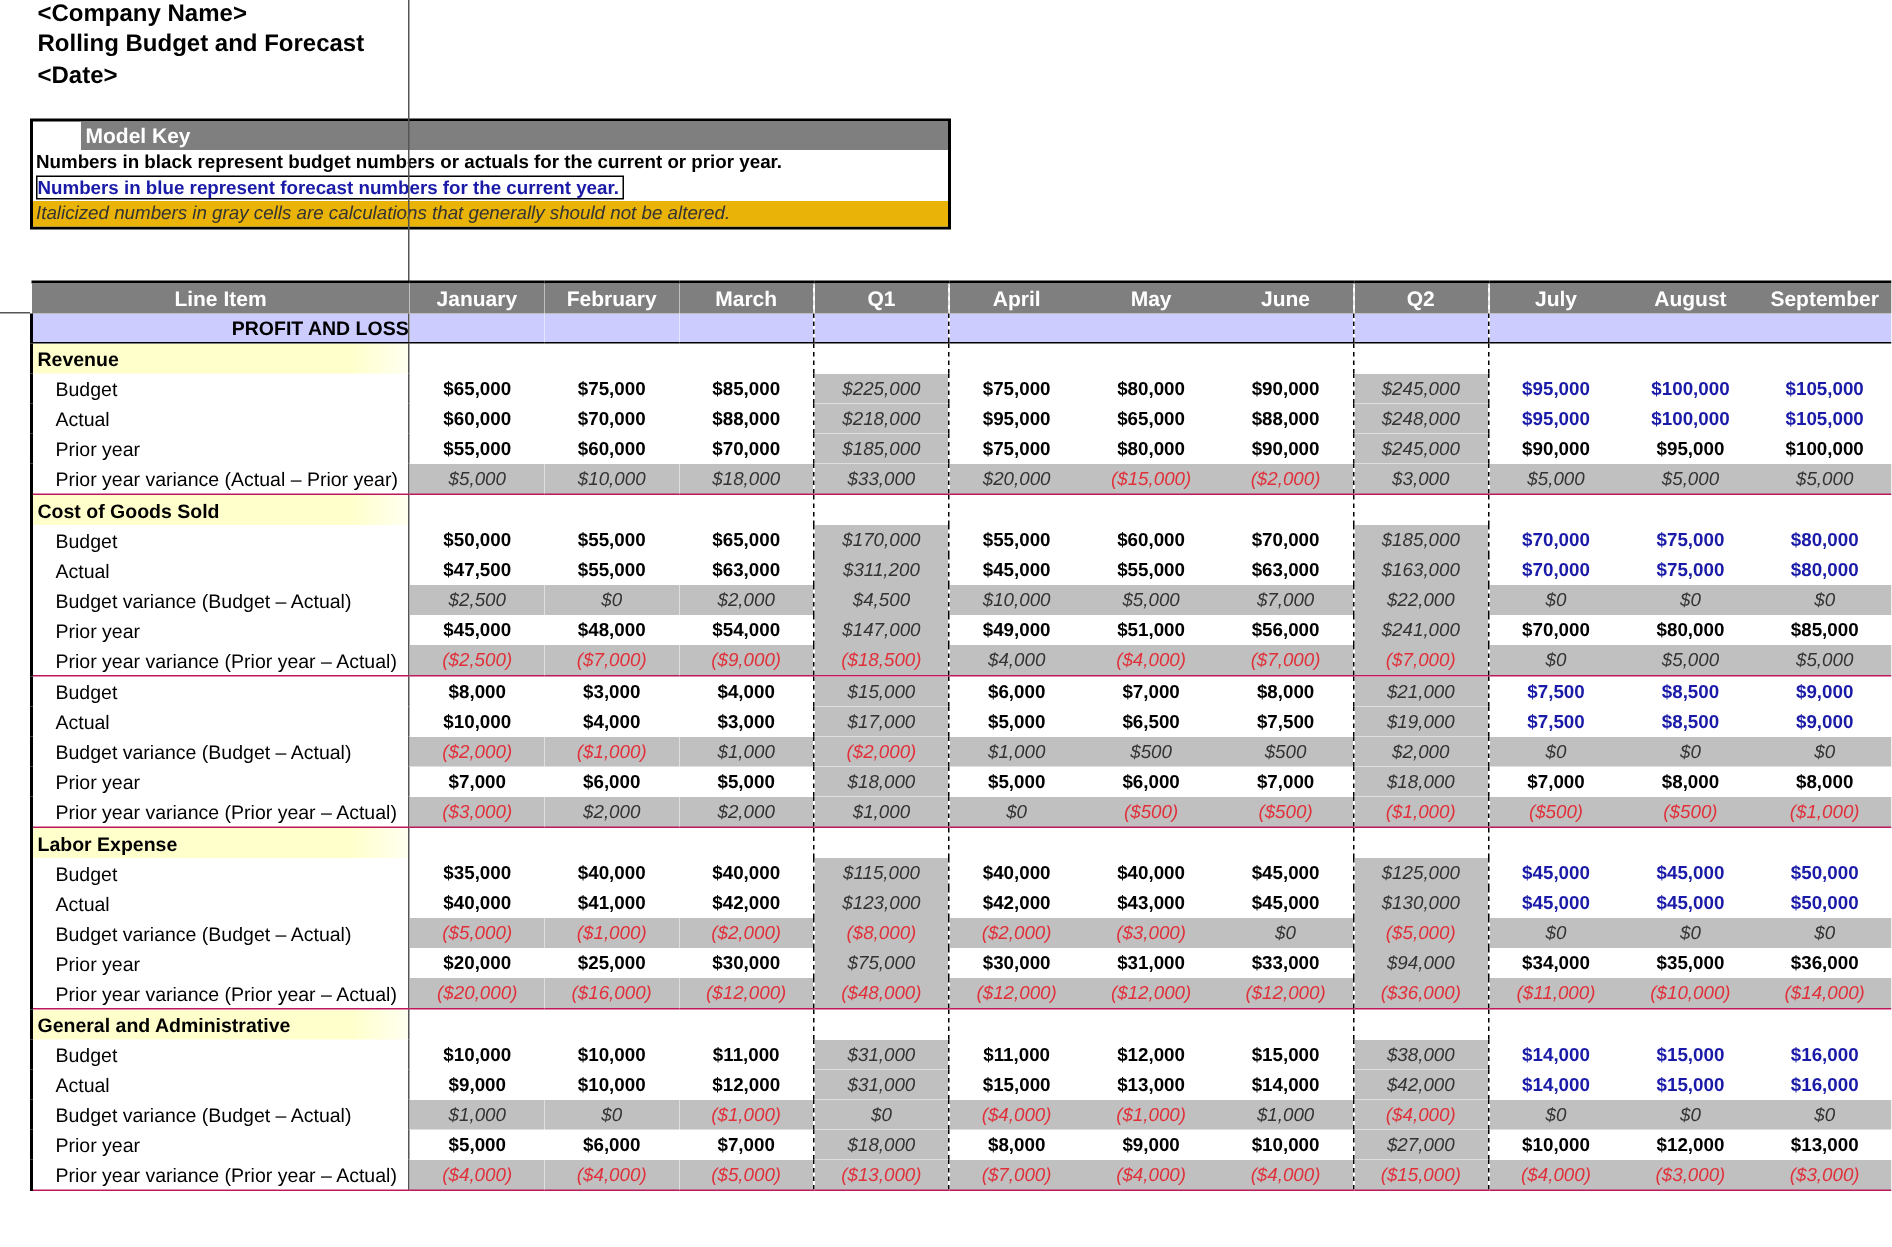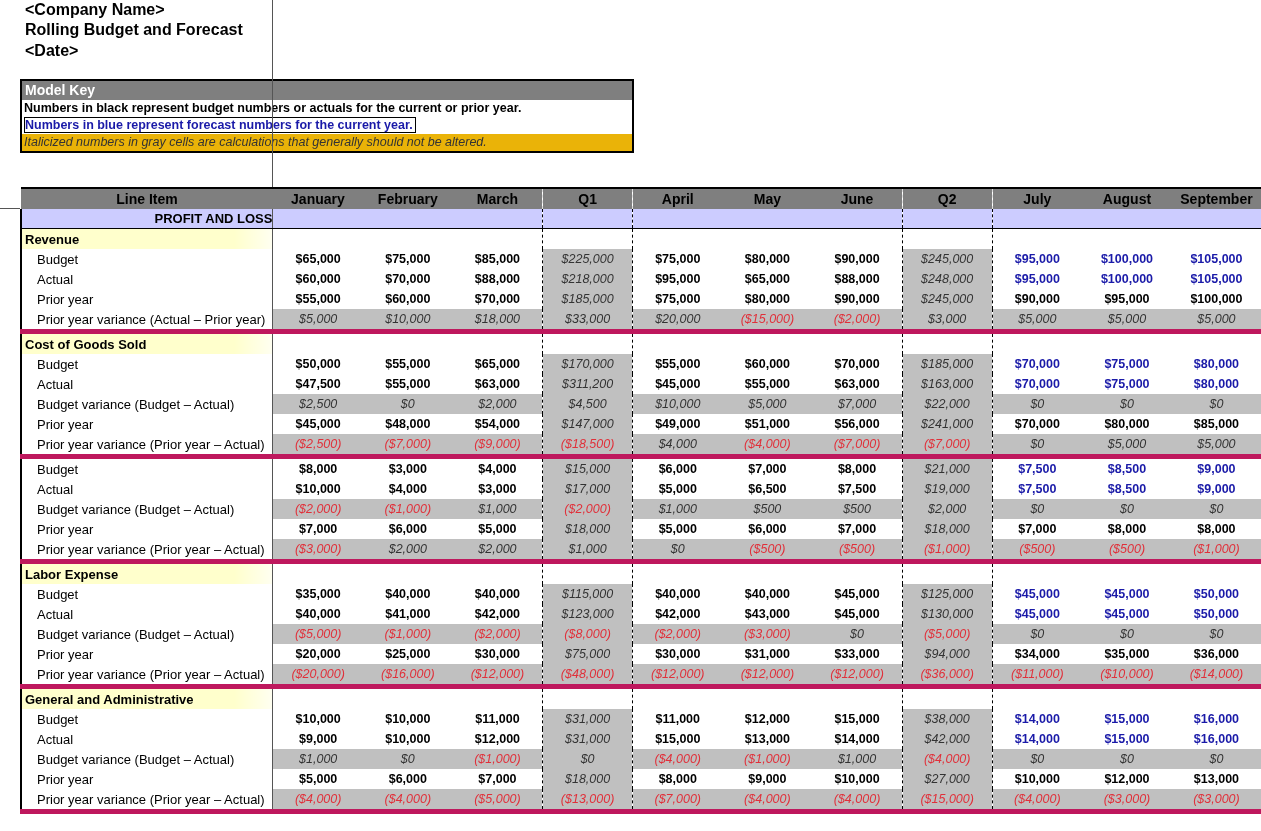--- a/index.html
+++ b/index.html
@@ -1,44 +1,44 @@
 <!DOCTYPE html>
 <html><head>
 <meta charset="utf-8">
 <style>
   html,body{margin:0;padding:0;background:#fff;}
   body{width:1261px;height:831px;overflow:hidden;position:relative;font-family:"Liberation Sans",sans-serif;color:#000;}
   .title{position:absolute;left:25px;font-weight:bold;font-size:16px;line-height:20px;}
   .vline{position:absolute;left:272px;top:0;width:1px;height:188px;background:#555;}
   .hline-stub{position:absolute;left:0;top:208px;width:20px;height:1px;background:#555;}
   .key{position:absolute;left:20px;top:79px;width:610px;border:2px solid #000;font-size:12.5px;}
-  .key .hdr{background:#7f7f7f;color:#fff;font-weight:bold;font-size:14px;height:19px;line-height:19px;padding-left:3px;}
+  .key .hdr{background:#7f7f7f;color:#fff;font-weight:bold;font-size:14px;height:19px;line-height:19px;padding-left:3px;margin-left:32px;}
   .key .r{height:17px;line-height:17px;padding-left:2px;white-space:nowrap;}
   .key .r1{font-weight:bold;}
   .key .r2{color:#1a1aa8;font-weight:bold;}
   .key .r2 span.box{border:1px solid #000;padding-right:2px;}
   .key .r3{background:#eab308;font-style:italic;color:#333;}
   table.grid{position:absolute;left:20px;top:187px;border-collapse:collapse;table-layout:fixed;font-size:12.5px;}
   table.grid td,table.grid th{height:20px;padding:0;white-space:nowrap;overflow:hidden;}
-  th{background:#7f7f7f;color:#000000;font-weight:bold;font-size:14px;text-align:center;border-top:2px solid #000;}
+  th{background:#7f7f7f;color:#ffffff;font-weight:bold;font-size:14px;text-align:center;border-top:2px solid #000;}
   tr.pl td{background:#ccccff;height:19px;border-bottom:1px solid #000;}
   tr.pl td.lab{text-align:right;font-weight:bold;font-size:13px;}
   td.lab{border-left:2px solid #000;border-right:1px solid #555;padding-left:4px !important;text-align:left;}
   td.sec{background:linear-gradient(to right,#ffffcc 85%,#fffff0);font-weight:bold;font-size:13px;padding-left:3px !important;}
   td.item{padding-left:15px !important;font-size:13px;margin-left:28px;}
   td.v{text-align:center;font-weight:bold;}
   td.calc{background:#c0c0c0;font-style:italic;font-weight:normal;color:#333;}
   td.q{background:#c0c0c0;font-style:italic;font-weight:normal;color:#333;}
   td.fc{color:#1a1aa8;}
   td.neg{color:#e0303a !important;}
   td.qcol{border-left:1px dashed #000;}
   td.qend{border-right:1px dashed #000;}
   th.qcol{border-left:1px dashed #ddd;}
   th.qend{border-right:1px dashed #ddd;}
-  tr.sep td{border-bottom:5px solid #be185d;}
+  tr.sep td{border-bottom:1px solid #be185d;}
   td.white{background:#fff;}
 </style>
 </head>
 <body>
 
 <div class="title" style="top:0px">&lt;Company Name&gt;</div>
 <div class="title" style="top:20px">Rolling Budget and Forecast</div>
 <div class="title" style="top:41px">&lt;Date&gt;</div>
 
 <div class="key">

